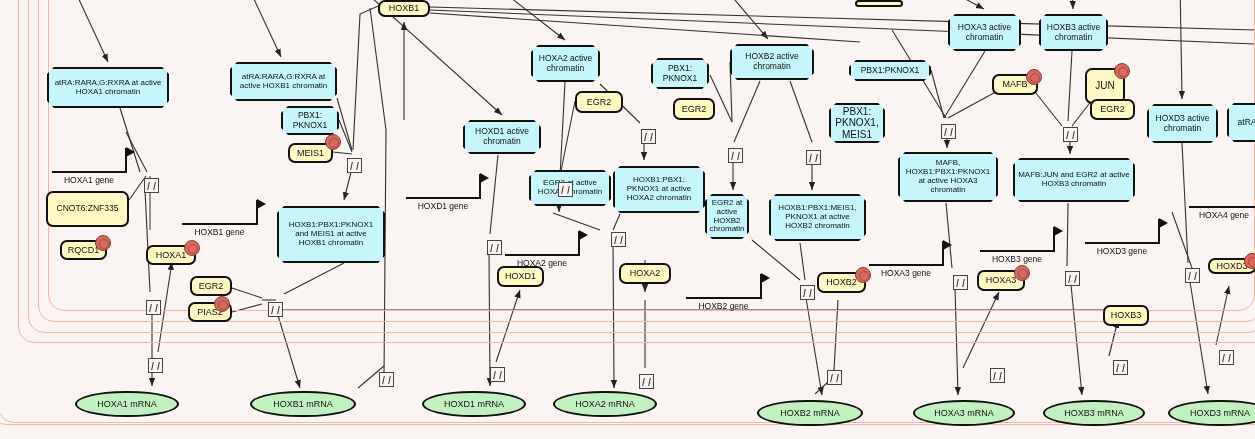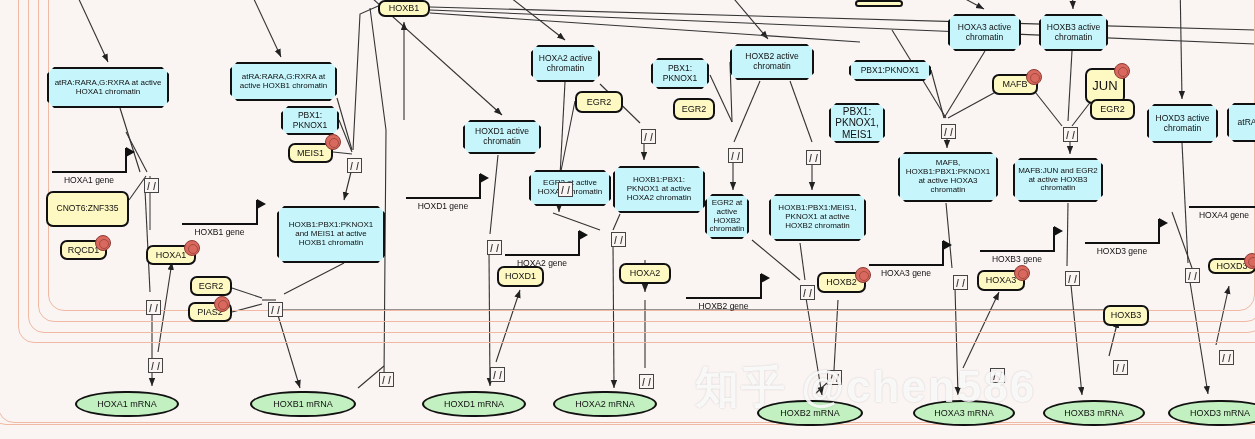--- a/index.html
+++ b/index.html
@@ -155,30 +155,30 @@
       <div class="node chrom" style="left:1039px;top:14px;width:69px;height:37px;font-size:8.5px;padding:1px 3px;">HOXB3 active chromatin</div>
       <div class="node chrom" style="left:849px;top:60px;width:82px;height:21px;font-size:8.5px;padding:1px 3px;">PBX1:PKNOX1</div>
       <div class="node chrom" style="left:1147px;top:104px;width:71px;height:39px;font-size:8.5px;padding:1px 3px;">HOXD3 active chromatin</div>
       <div class="node chrom" style="left:1227px;top:103px;width:40px;height:39px;font-size:8.5px;padding:1px 3px;">atRA</div>
       <div class="node chrom" style="left:277px;top:206px;width:108px;height:57px;font-size:8px;padding:1px 3px;">HOXB1:PBX1:PKNOX1 and MEIS1 at active HOXB1 chromatin</div>
       <div class="node chrom" style="left:529px;top:170px;width:82px;height:36px;font-size:8px;padding:1px 3px;">EGR2 at active HOXA2 chromatin</div>
       <div class="node chrom" style="left:613px;top:166px;width:92px;height:47px;font-size:8px;padding:1px 3px;">HOXB1:PBX1: PKNOX1 at active HOXA2 chromatin</div>
       <div class="node chrom" style="left:705px;top:194px;width:44px;height:45px;font-size:8px;padding:1px 20px;">EGR2 at active HOXB2 chromatin</div>
       <div class="node chrom" style="left:769px;top:194px;width:97px;height:47px;font-size:8px;padding:1px 3px;">HOXB1:PBX1:MEIS1, PKNOX1 at active HOXB2 chromatin</div>
       <div class="node chrom" style="left:898px;top:152px;width:100px;height:50px;font-size:8px;padding:1px 3px;">MAFB, HOXB1:PBX1:PKNOX1 at active HOXA3 chromatin</div>
-      <div class="node chrom" style="left:1013px;top:158px;width:90px;height:44px;font-size:8px;padding:1px 3px;">MAFB:JUN and EGR2 at active HOXB3 chromatin</div>
+      <div class="node chrom" style="left:1013px;top:158px;width:122px;height:44px;font-size:8px;padding:1px 3px;">MAFB:JUN and EGR2 at active HOXB3 chromatin</div>
     </div>
   <div id="protein-layer">
       <div class="node prot" style="left:378px;top:0px;width:52px;height:17px;font-size:9px;padding:0 2px;">HOXB1</div>
       <div class="node prot" style="left:855px;top:0px;width:48px;height:7px;font-size:8px;padding:0 2px;"></div>
       <div class="node prot" style="left:575px;top:91px;width:48px;height:22px;font-size:9px;padding:0 2px;">EGR2</div>
       <div class="node prot" style="left:673px;top:98px;width:42px;height:22px;font-size:9px;padding:0 2px;">EGR2</div>
       <div class="node prot" style="left:288px;top:143px;width:45px;height:20px;font-size:9px;padding:0 2px;">MEIS1</div>
       <div class="node prot" style="left:992px;top:74px;width:46px;height:21px;font-size:9px;padding:0 2px;">MAFB</div>
-      <div class="node prot" style="left:1085px;top:68px;width:40px;height:36px;font-size:13px;padding:0 2px;">JUN</div>
+      <div class="node prot" style="left:1085px;top:68px;width:40px;height:36px;font-size:10px;padding:0 2px;">JUN</div>
       <div class="node prot" style="left:1090px;top:99px;width:45px;height:21px;font-size:9px;padding:0 2px;">EGR2</div>
       <div class="node prot" style="left:46px;top:191px;width:83px;height:19px;font-size:8.5px;padding:16px 2px;">CNOT6:ZNF335</div>
       <div class="node prot" style="left:60px;top:240px;width:47px;height:20px;font-size:9px;padding:0 2px;">RQCD1</div>
       <div class="node prot" style="left:146px;top:245px;width:50px;height:20px;font-size:9px;padding:0 2px;">HOXA1</div>
       <div class="node prot" style="left:190px;top:276px;width:42px;height:20px;font-size:9px;padding:0 2px;">EGR2</div>
       <div class="node prot" style="left:188px;top:302px;width:44px;height:20px;font-size:9px;padding:0 2px;">PIAS2</div>
       <div class="node prot" style="left:497px;top:266px;width:47px;height:21px;font-size:9px;padding:0 2px;">HOXD1</div>
       <div class="node prot" style="left:619px;top:263px;width:52px;height:21px;font-size:9px;padding:0 2px;">HOXA2</div>
       <div class="node prot" style="left:817px;top:272px;width:49px;height:21px;font-size:9px;padding:0 2px;">HOXB2</div>
       <div class="node prot" style="left:977px;top:270px;width:48px;height:21px;font-size:9px;padding:0 2px;">HOXA3</div>
@@ -336,14 +336,13 @@
       <div class="badge" style="left:95px;top:235px;"></div>
       <div class="badge" style="left:184px;top:240px;"></div>
       <div class="badge" style="left:214px;top:296px;"></div>
       <div class="badge" style="left:1026px;top:69px;"></div>
       <div class="badge" style="left:1114px;top:63px;"></div>
       <div class="badge" style="left:855px;top:267px;"></div>
       <div class="badge" style="left:1014px;top:265px;"></div>
       <div class="badge" style="left:1244px;top:253px;"></div>
     </div>
 
-  <div class="watermark" style="left:695px;top:358px;">知乎 @chen586</div>
 </div>
 
 </body></html>

